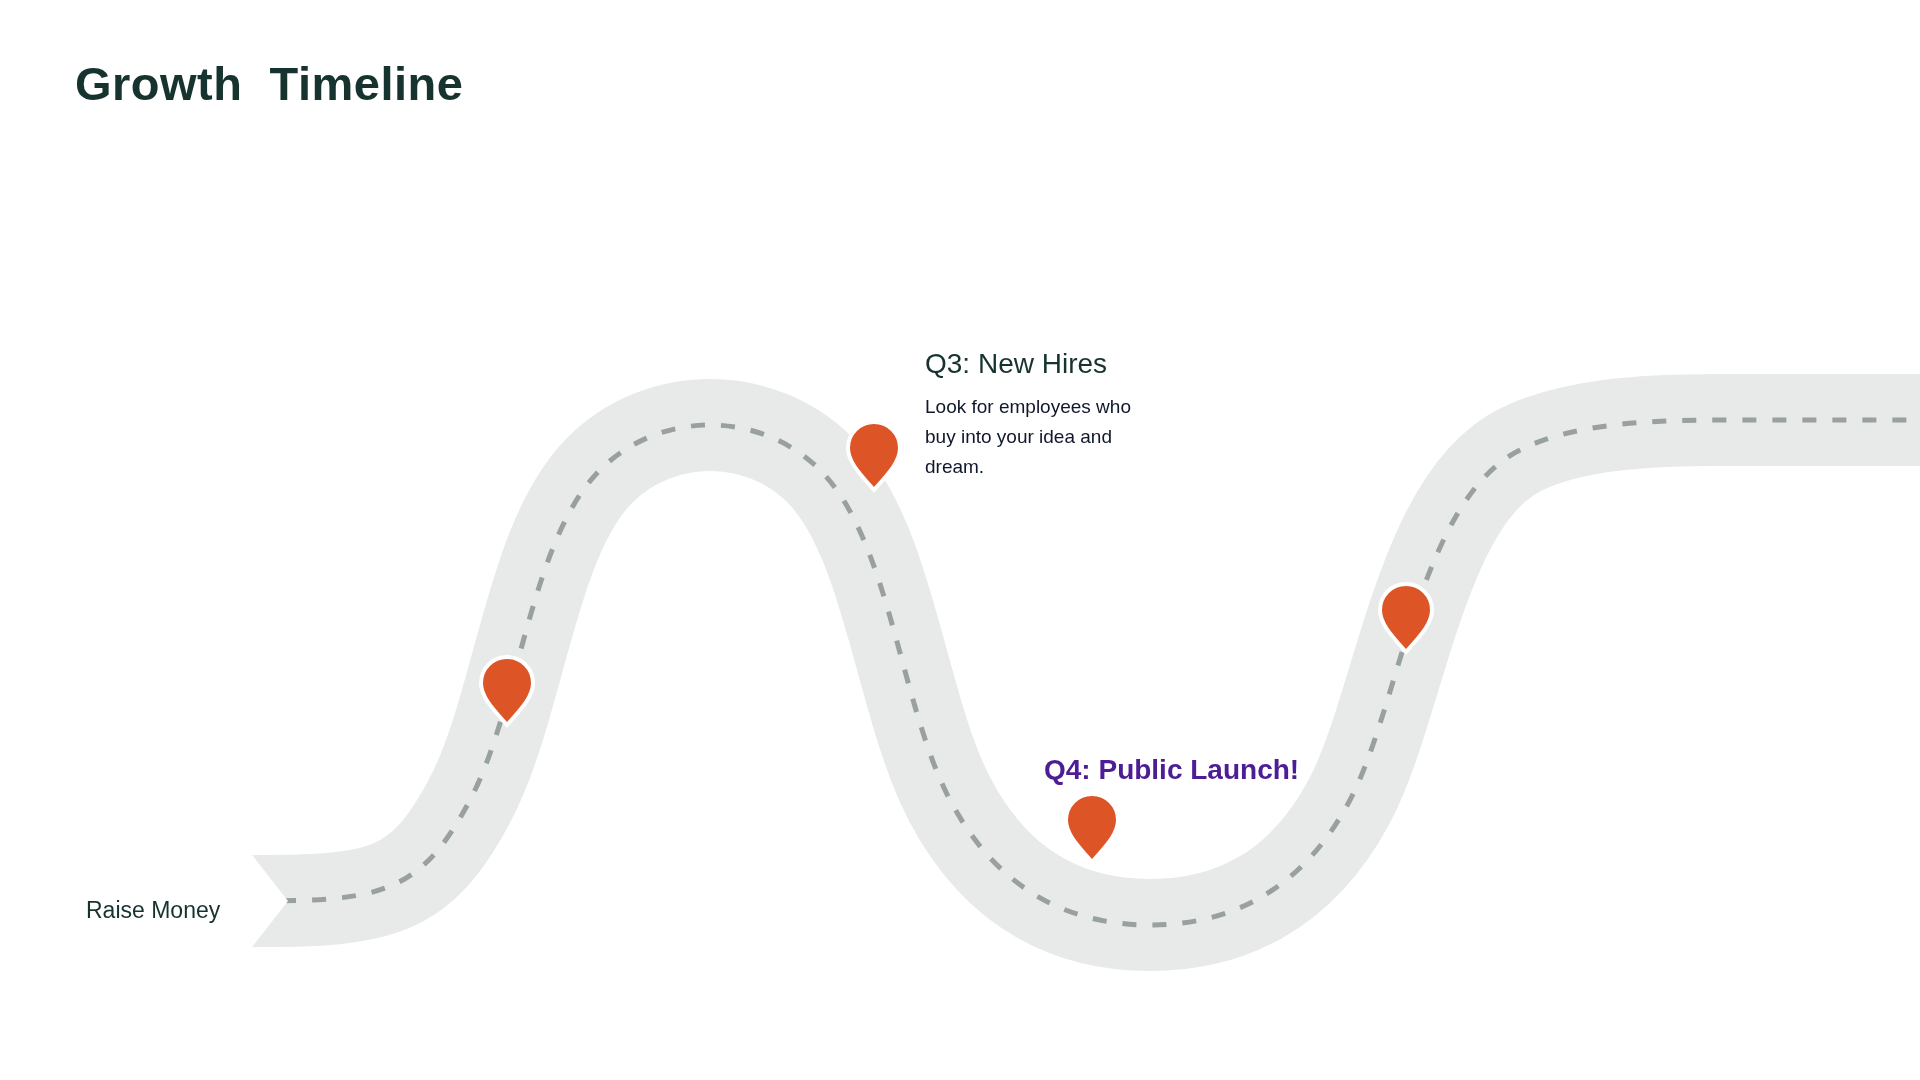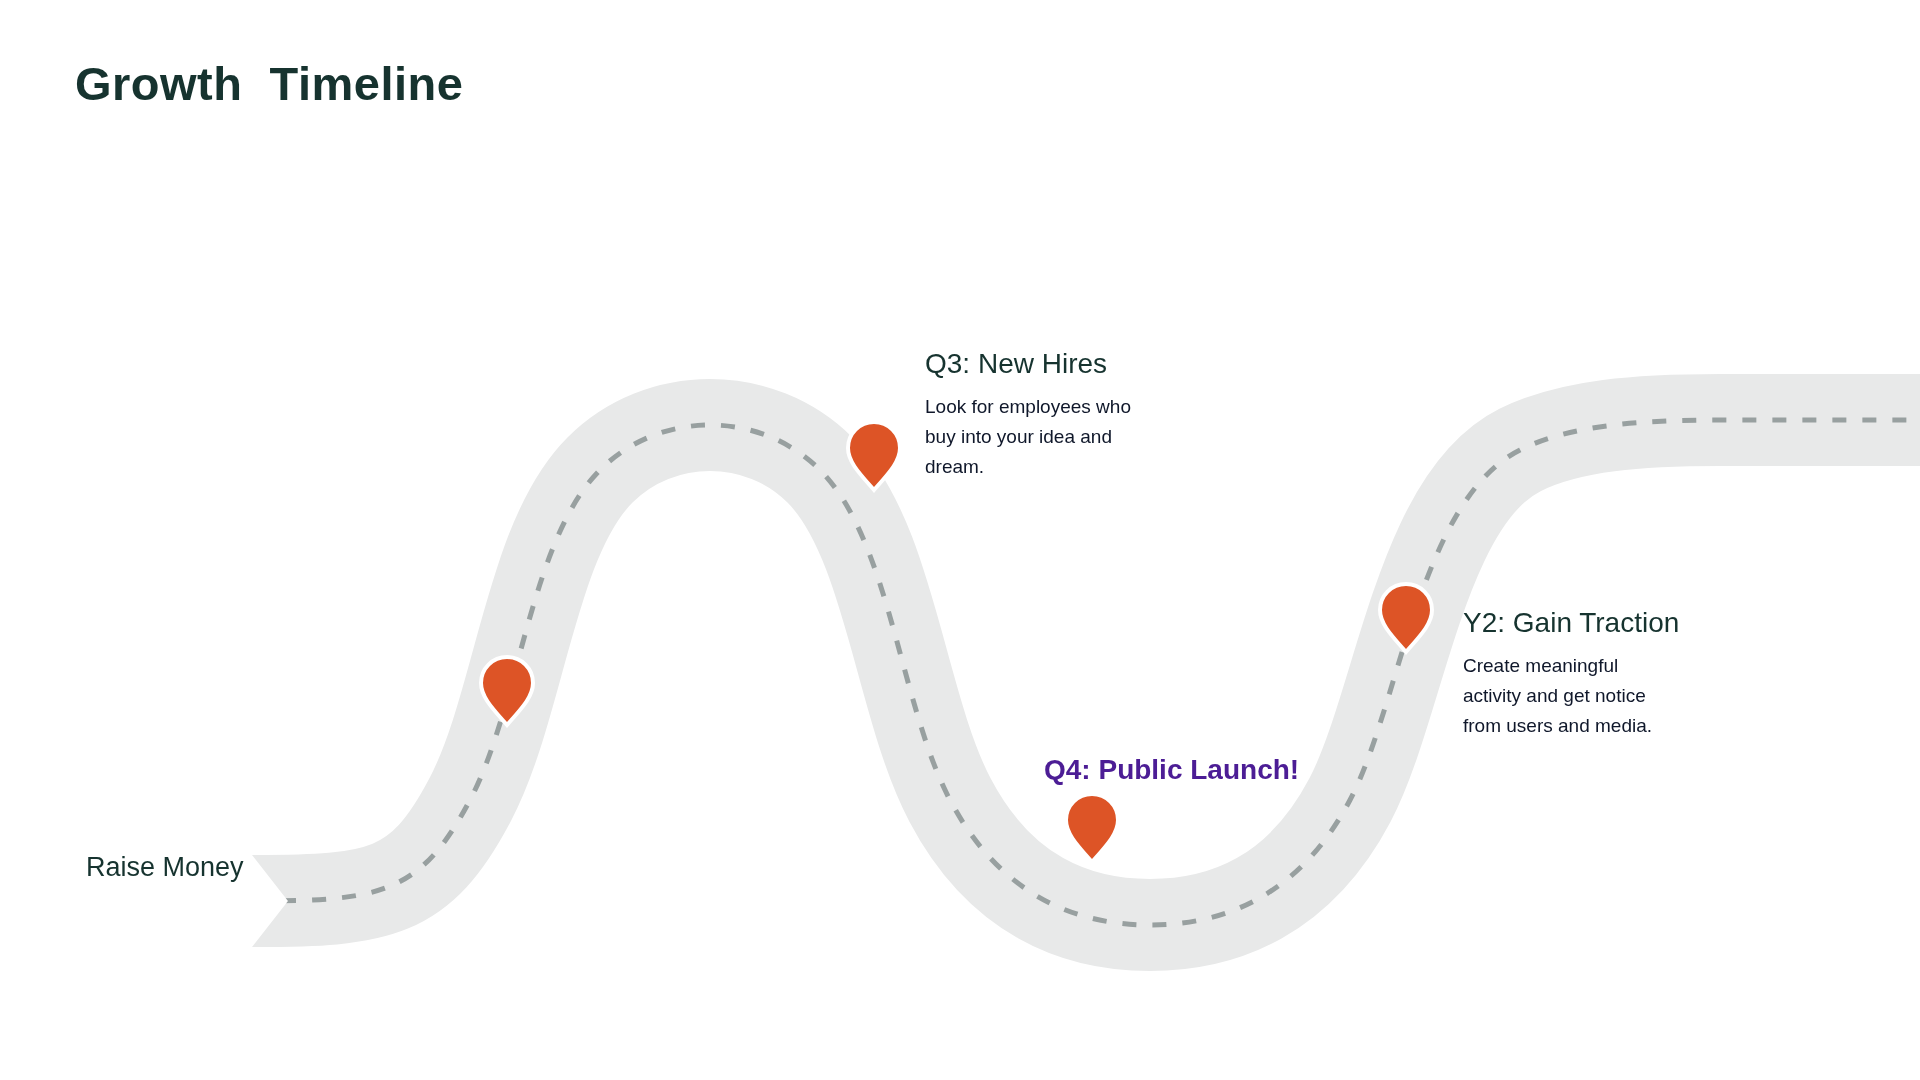--- a/index.html
+++ b/index.html
@@ -43,22 +43,22 @@
     left: 0;
     top: 0;
     width: 1920px;
     height: 1080px;
   }
 
   
   #start-label {
     position: absolute;
     left: 86px;
-    top: 852px;
-    font-size: 27px;
+    top: 897px;
+    font-size: 23px;
     color: #16332F;
     white-space: nowrap;
   }
 
   
   .milestone-block {
     position: absolute;
   }
   .milestone-heading {
     font-size: 28px;
@@ -161,20 +161,14 @@
     <div class="milestone-body">Look for employees who
 buy into your idea and
 dream.</div>
   </div>
 
   <div class="milestone-block" id="block-q4">
     <div class="milestone-heading accent">Q4: Public Launch!</div>
     <div class="milestone-body"></div>
   </div>
 
-  <div class="milestone-block" id="block-y2">
-    <div class="milestone-heading">Y2: Gain Traction</div>
-    <div class="milestone-body">Create meaningful
-activity and get notice
-from users and media.</div>
-  </div>
 
 </div>
 
 </body></html>

